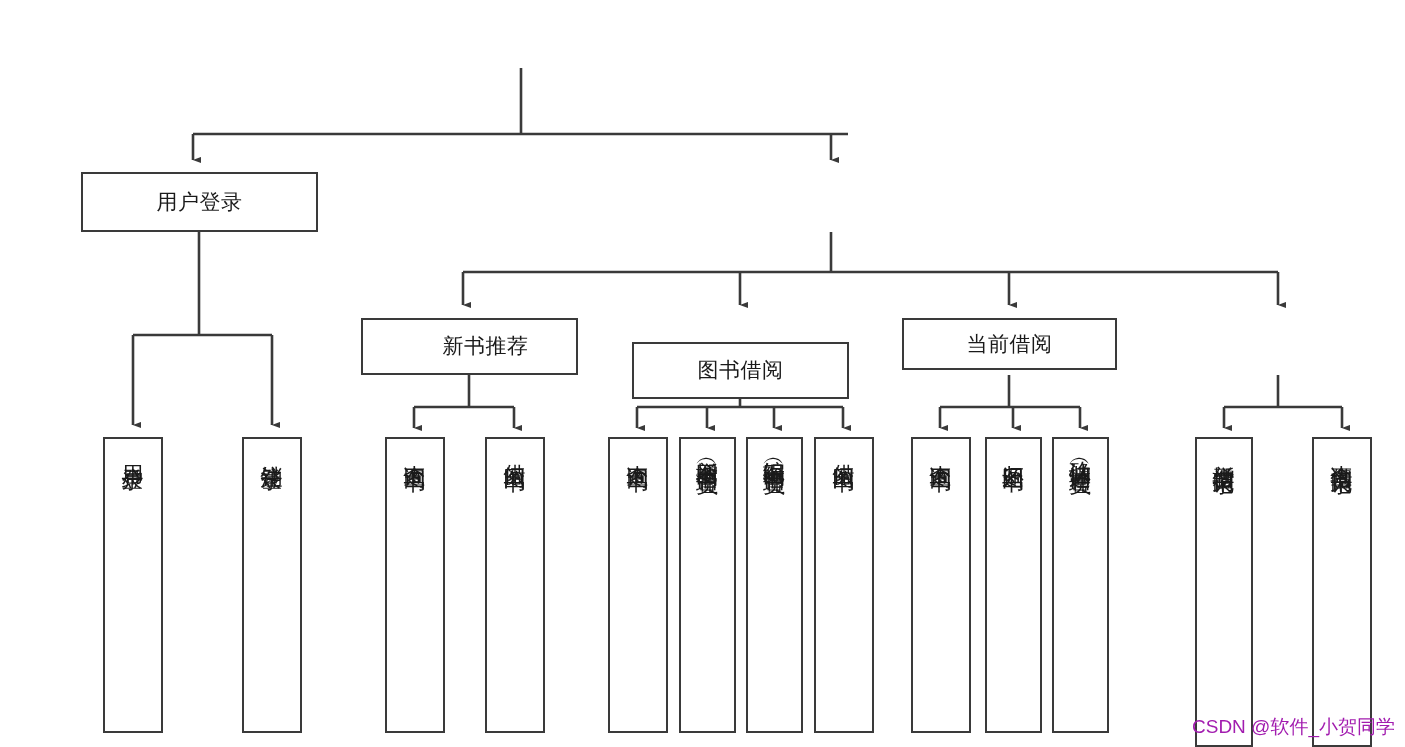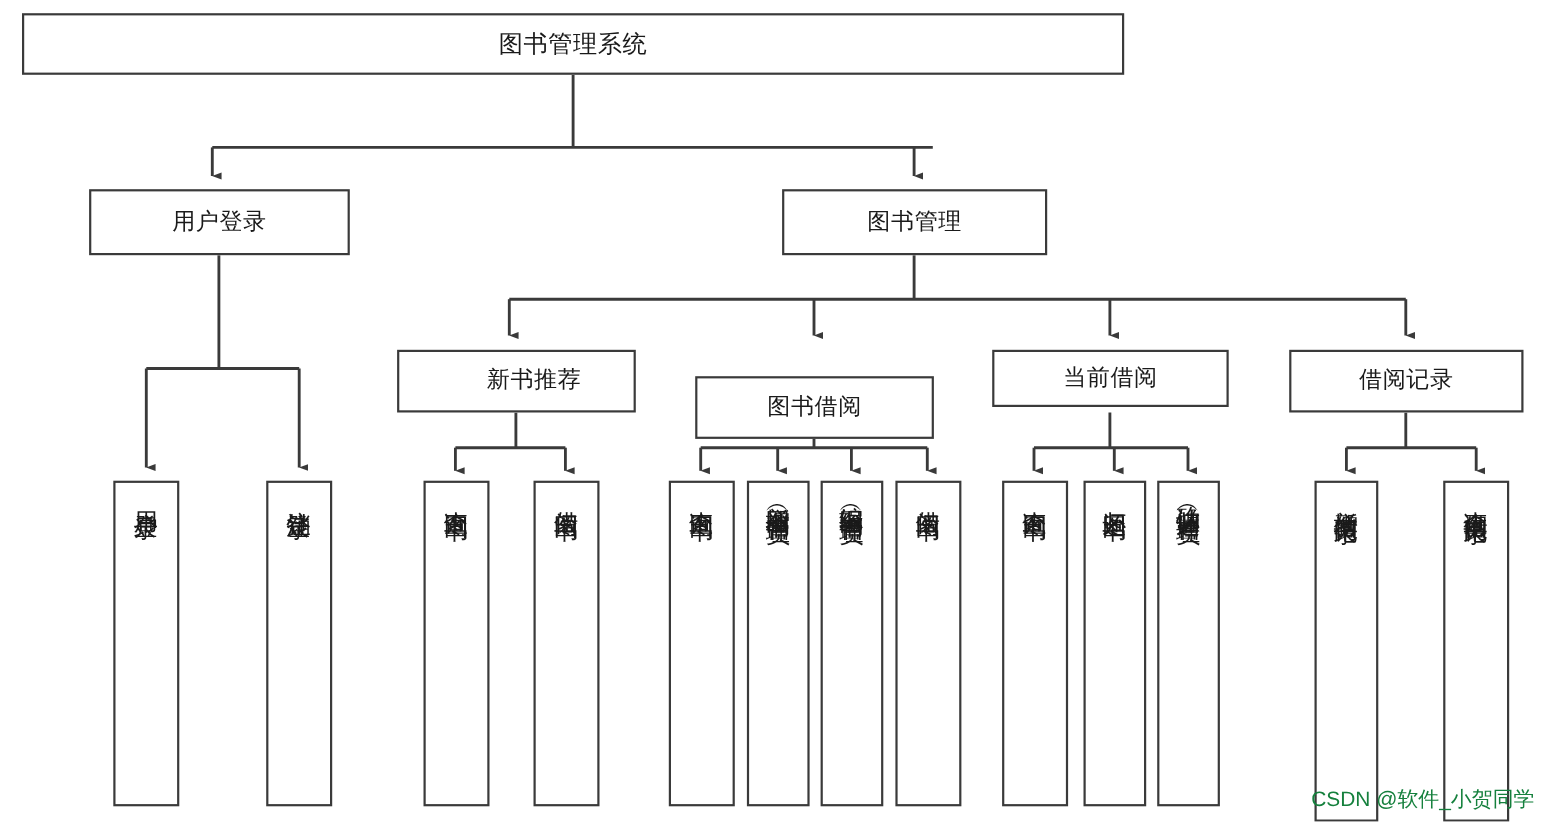--- a/index.html
+++ b/index.html
@@ -60,21 +60,21 @@
     text-orientation: upright;
     line-height: 1.05;
     letter-spacing: 2px;
     white-space: pre-wrap;
   }
   .node.vert.tall-text {
     padding-top: 4px;
   }
   .watermark {
     position: absolute;
-    color: #15803d;
+    color: #a21caf;
     font-size: 19px;
     white-space: nowrap;
     user-select: none;
   }
 </style>
 </head>
 <body>
 
 <div id="canvas">
 
@@ -121,42 +121,33 @@
       <path d="M1013,407 L1013,428" marker-end="url(#arrowhead)"></path>
       <path d="M1080,407 L1080,428" marker-end="url(#arrowhead)"></path>
 
       <path d="M1278,375 L1278,407"></path>
       <path d="M1224,407 L1342,407"></path>
       <path d="M1224,407 L1224,428" marker-end="url(#arrowhead)"></path>
       <path d="M1342,407 L1342,428" marker-end="url(#arrowhead)"></path>
     </g>
   </svg>
 
-  <div class="node horiz root" style="left:20px; top:12px; width:1002px; height:56px;">
-    <span class="label">图书管理系统</span>
-  </div>
 
   <div class="node horiz" style="left:81px; top:172px; width:237px; height:60px;">
     <span class="label">用户登录</span>
-  </div>
-  <div class="node horiz" style="left:711px; top:172px; width:241px; height:60px;">
-    <span class="label">图书管理</span>
   </div>
 
   <div class="node horiz" style="left:361px; top:318px; width:217px; height:57px;padding-left:32px;">
     <span class="label">新书推荐</span>
   </div>
   <div class="node horiz" style="left:632px; top:318px; width:217px; height:57px;margin-top:24px;">
     <span class="label">图书借阅</span>
   </div>
   <div class="node horiz" style="left:902px; top:318px; width:215px; height:52px;">
     <span class="label">当前借阅</span>
-  </div>
-  <div class="node horiz" style="left:1172px; top:318px; width:213px; height:57px;">
-    <span class="label">借阅记录</span>
   </div>
 
   <div class="node vert" style="left:103px; top:437px; width:60px; height:296px;">
     <span class="label">用户登录</span>
   </div>
   <div class="node vert" style="left:242px; top:437px; width:60px; height:296px;">
     <span class="label">注销登录</span>
   </div>
   <div class="node vert" style="left:385px; top:437px; width:60px; height:296px;">
     <span class="label">查询图书</span>

